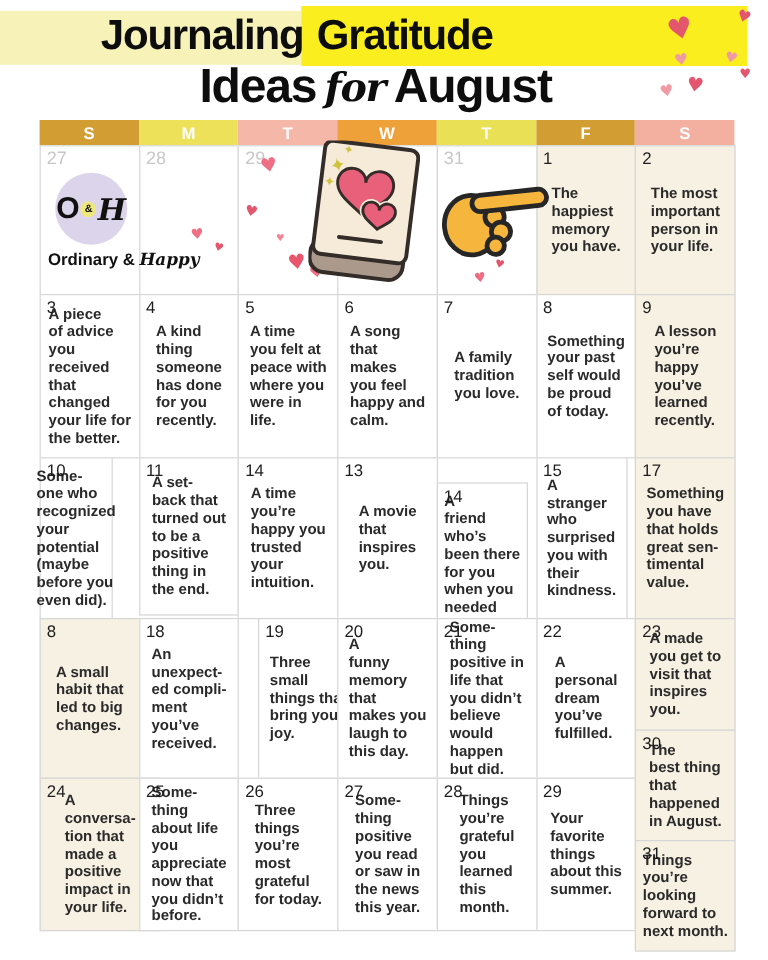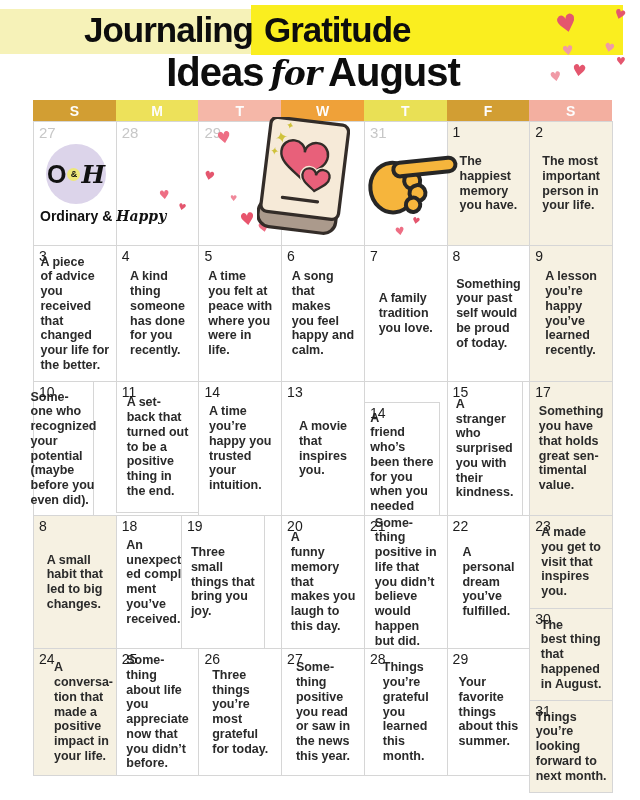--- a/index.html
+++ b/index.html
@@ -236,21 +236,21 @@
   </div>
       <div class="cell" style="left: 115.7px; top: 515px; width: 83.7px; height: 134px;">
     <span class="day-num">18</span>
     <div class="prompt">An
 unexpect-
 ed compli-
 ment
 you’ve
 received.</div>
   </div>
-      <div class="cell" style="left: 181px; top: 515px; width: 83.7px; height: 134px;">
+      <div class="cell" style="left: 215px; top: 515px; width: 83.7px; height: 134px;">
     <span class="day-num">19</span>
     <div class="prompt">Three
 small
 things that
 bring you
 joy.</div>
   </div>
       <div class="cell" style="left: 281.1px; top: 515px; width: 83.8px; height: 134px;">
     <span class="day-num">20</span>
     <div class="prompt">A

